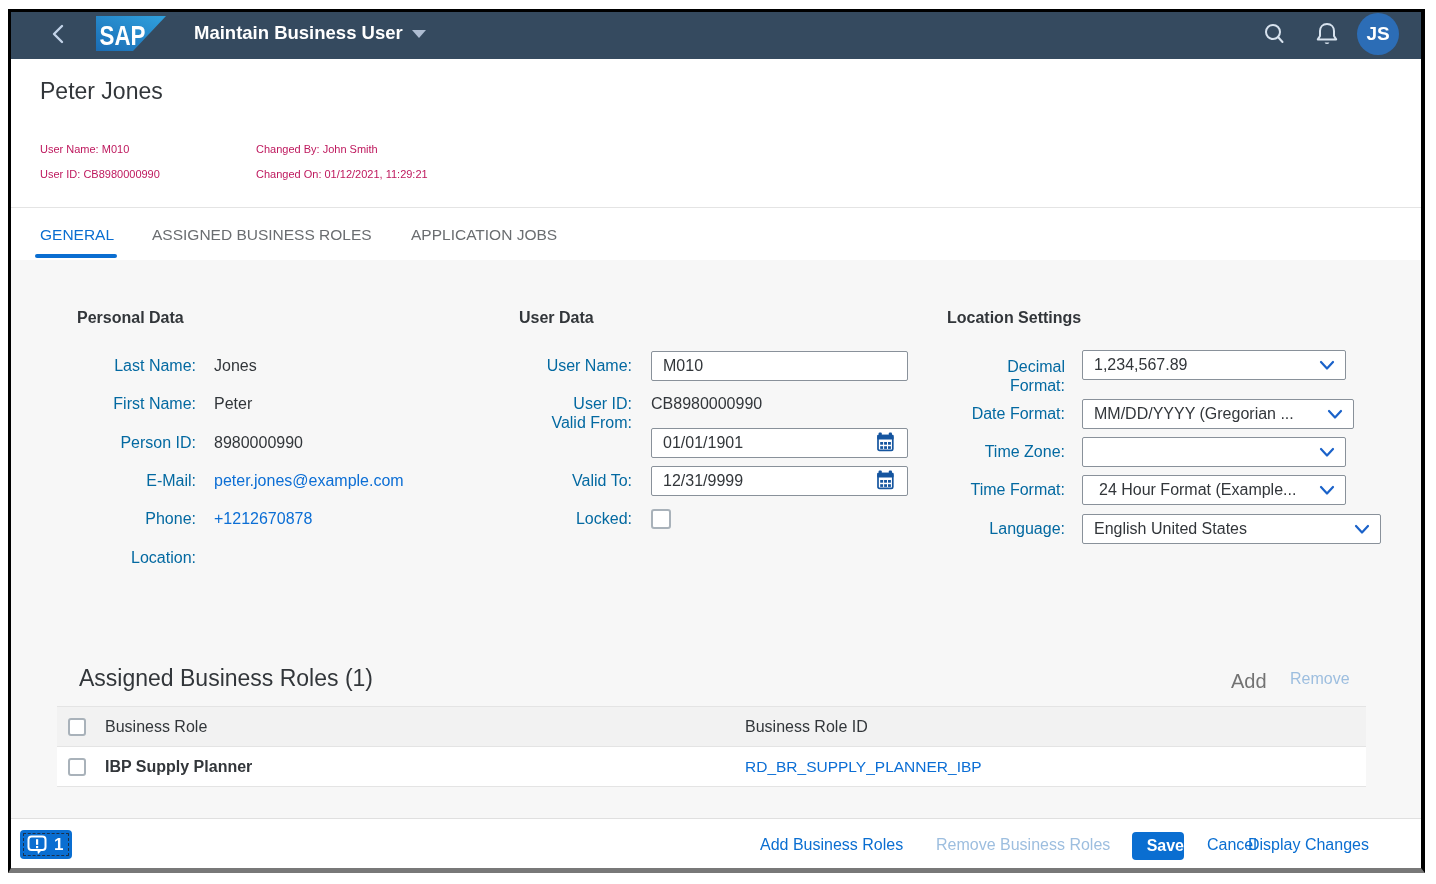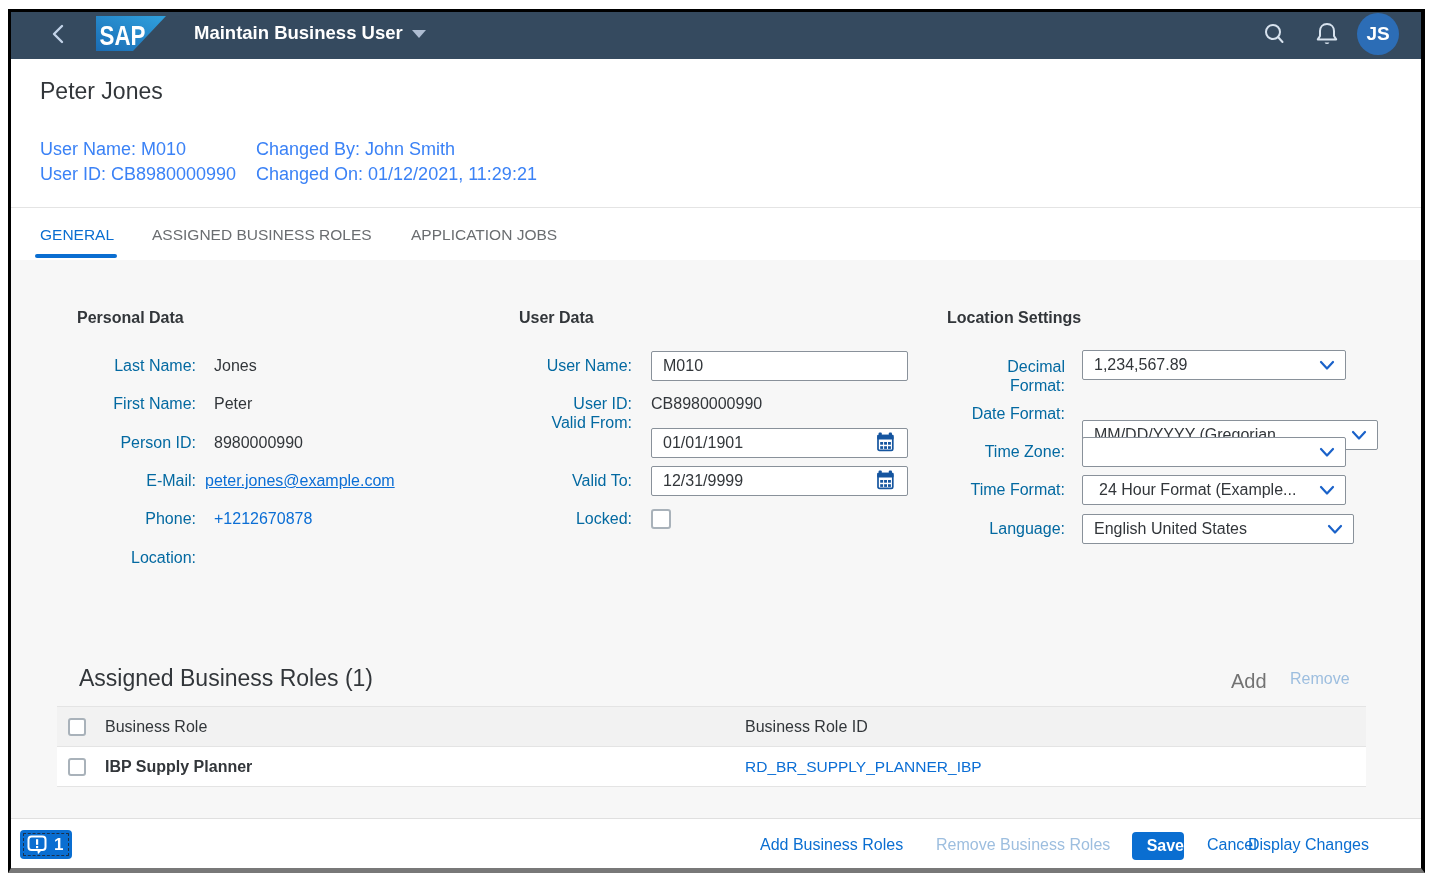--- a/index.html
+++ b/index.html
@@ -13,21 +13,21 @@
   #backbtn { left:48px; top:23px; width:22px; height:22px; }
   #saplogo { left:96px; top:16px; }
   #shelltitle { left:194px; top:10px; height:46px; line-height:46px; color:#fff; font-size:18.5px; font-weight:bold; }
   #titlecaret { left:412px; top:30px; width:0; height:0; border-left:7px solid transparent; border-right:7px solid transparent; border-top:8px solid #aebdd2; }
   #searchicon { left:1261px; top:21px; }
   #bellicon { left:1313px; top:20px; }
   #avatar { left:1357px; top:13px; width:42px; height:42px; border-radius:50%; background:#2c6db6; color:#fff; font-size:19px; font-weight:bold; text-align:center; line-height:42px; }
   
   #objheader { left:11px; top:59px; width:1410px; height:149px; background:#fff; border-bottom:1px solid #e4e4e4; }
   #title { left:40px; top:78px; font-size:23px; color:#32363a; }
-  .meta { font-size:18px; color:#3b82f6; line-height:25px; }
+  .meta { font-size:11px; color:#be185d; line-height:25px; }
   #meta1 { left:40px; top:137px; }
   #meta2 { left:256px; top:137px; }
   
   #tabstrip { left:11px; top:209px; width:1410px; height:51px; background:#fff; }
   .tab { position:absolute; top:0; height:52px; line-height:52px; font-size:15.5px; color:#6a6d70; }
   #tab1 { left:29px; color:#0a6ed1; }
   #tabline { position:absolute; left:24px; top:45px; width:82px; height:4px; background:#0a6ed1; border-radius:2px; }
   #tab2 { left:141px; }
   #tab3 { left:400px; }
   
@@ -107,21 +107,21 @@
 <div class="sechead" style="left:519px; top:308px;">User Data</div>
 <div class="sechead" style="left:947px; top:308px;">Location Settings</div>
 
 <div class="flabel" style="left:56px; top:351px; width:140px;">Last Name:</div>
 <div class="fvalue" style="left:214px; top:351px;">Jones</div>
 <div class="flabel" style="left:56px; top:389px; width:140px;">First Name:</div>
 <div class="fvalue" style="left:214px; top:389px;">Peter</div>
 <div class="flabel" style="left:56px; top:428px; width:140px;">Person ID:</div>
 <div class="fvalue" style="left:214px; top:428px;">8980000990</div>
 <div class="flabel" style="left:56px; top:466px; width:140px;">E-Mail:</div>
-<div class="fvalue link" style="left:205px; top:466px;text-decoration:underline;">peter.jones@example.com</div>
+<div class="fvalue link" style="left:214px; top:466px;">peter.jones@example.com</div>
 <div class="flabel" style="left:56px; top:504px; width:140px;">Phone:</div>
 <div class="fvalue link" style="left:214px; top:504px;">+1212670878</div>
 <div class="flabel" style="left:56px; top:543px; width:140px;">Location:</div>
 
 <div class="flabel" style="left:492px; top:351px; width:140px;">User Name:</div>
 <div class="inbox" style="left:651px; top:351px;">M010</div>
 <div class="flabel" style="left:492px; top:389px; width:140px;">User ID:</div>
 <div class="fvalue" style="left:651px; top:389px;">CB8980000990</div>
 <div class="flabel" style="left:492px; top:408px; width:140px;">Valid From:</div>
 <div class="inbox" style="left:651px; top:428px;">01/01/1901
@@ -170,21 +170,21 @@
 
 <div class="flabel" style="left:925px; top:351px; width:140px; line-height:19px; padding-top:6px;">Decimal<br>Format:</div>
 <div class="inbox" style="left:1082px; top:350px; width:264px;">1,234,567.89
   <span class="chev">
       <svg width="16" height="11" viewBox="0 0 16 11">
         <path d="M2 2 L8 8.5 L14 2" stroke="#1a62c9" stroke-width="2.2" fill="none" stroke-linecap="round" stroke-linejoin="round"></path>
       </svg>
     </span>
 </div>
 <div class="flabel" style="left:925px; top:399px; width:140px;">Date Format:</div>
-<div class="inbox" style="left:1082px; top:420px; width:296px;">MM/DD/YYYY (Gregorian ...
+<div class="inbox" style="left:1082px; top:399px; width:272px;">MM/DD/YYYY (Gregorian ...
   <span class="chev">
       <svg width="16" height="11" viewBox="0 0 16 11">
         <path d="M2 2 L8 8.5 L14 2" stroke="#1a62c9" stroke-width="2.2" fill="none" stroke-linecap="round" stroke-linejoin="round"></path>
       </svg>
     </span>
 </div>
 <div class="flabel" style="left:925px; top:437px; width:140px;">Time Zone:</div>
 <div class="inbox" style="left:1082px; top:437px; width:264px;">
   <span class="chev">
       <svg width="16" height="11" viewBox="0 0 16 11">
@@ -194,21 +194,21 @@
 </div>
 <div class="flabel" style="left:925px; top:475px; width:140px;">Time Format:</div>
 <div class="inbox" style="left:1082px; top:475px; width:264px;padding-left:16px;">24 Hour Format (Example...
   <span class="chev">
       <svg width="16" height="11" viewBox="0 0 16 11">
         <path d="M2 2 L8 8.5 L14 2" stroke="#1a62c9" stroke-width="2.2" fill="none" stroke-linecap="round" stroke-linejoin="round"></path>
       </svg>
     </span>
 </div>
 <div class="flabel" style="left:925px; top:514px; width:140px;">Language:</div>
-<div class="inbox" style="left:1082px; top:514px; width:272px;">English United States
+<div class="inbox" style="left:1082px; top:514px; width:299px;">English United States
   <span class="chev">
       <svg width="16" height="11" viewBox="0 0 16 11">
         <path d="M2 2 L8 8.5 L14 2" stroke="#1a62c9" stroke-width="2.2" fill="none" stroke-linecap="round" stroke-linejoin="round"></path>
       </svg>
     </span>
 </div>
 
 <div class="abs" id="tbltitle">Assigned Business Roles (1)</div>
 <div class="abs" id="addbtn">Add</div>
 <div class="abs" id="removebtn">Remove</div>

